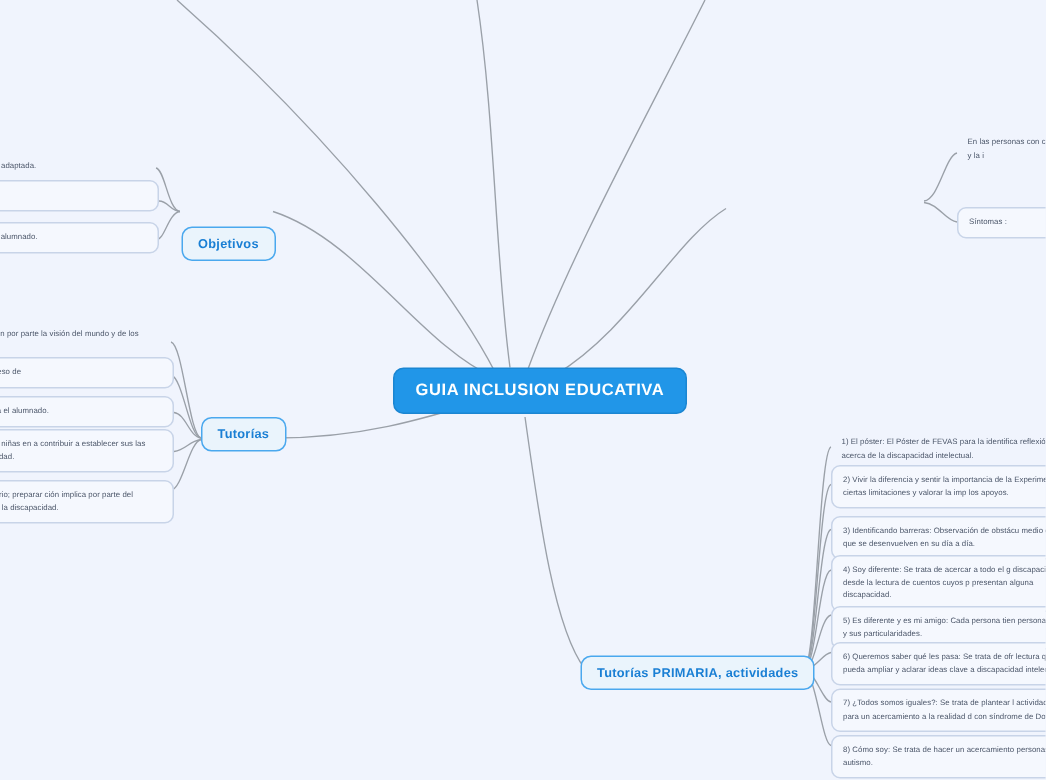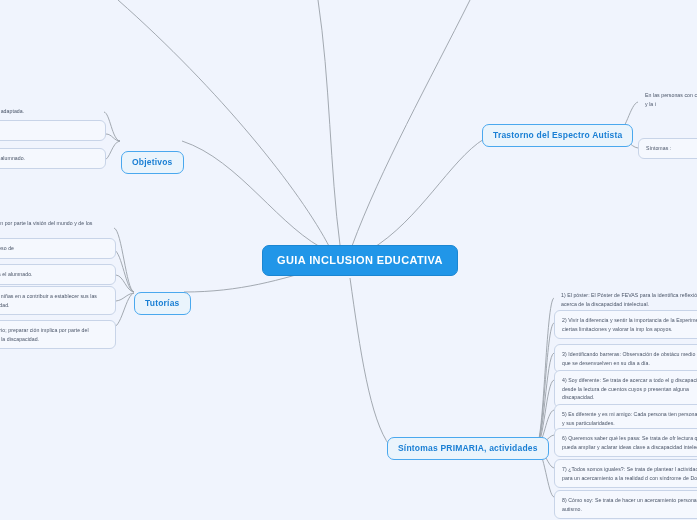--- a/index.html
+++ b/index.html
@@ -125,25 +125,24 @@
       <path d="M 536 446 C 544 446 548 436 554 435"></path>
       <path d="M 536 447 C 544 448 548 467 554 468"></path>
       <path d="M 536 447 C 544 449 548 496 554 497"></path>
     </g>
   </svg>
 
   <div class="node node-central" style="left:262px; top:245px;">GUIA INCLUSION EDUCATIVA</div>
 
   <div class="node node-branch" style="left:121px; top:131px;margin-top:20px;">Objetivos</div>
 
-  <div class="node node-branch" style="left:134px; top:292px;text-align:center;">Tutorías</div>
-
-  <div class="node node-branch" style="left:482px; top:124px;">Trastorno del Espectro Autista</div>
-
-  <div class="node node-branch" style="left:387px; top:437px;">Síntomas PRIMARIA, actividades</div>
+  <div class="node node-branch" style="left:134px; top:278px;text-align:center;">Tutorías</div>
+
+
+  <div class="node node-branch" style="left:387px; top:437px;">Tutorías PRIMARIA, actividades</div>
 
   <div class="leaf-plain" style="left:-64px; top:102px; width:170px;">
     <p>información adecuada y adaptada.</p>
   </div>
 
   <div class="leaf" style="left:-66px; top:120px; width:172px;">
     <p>hacia las personas con</p>
   </div>
 
   <div class="leaf" style="left:-66px; top:148px; width:172px;">

